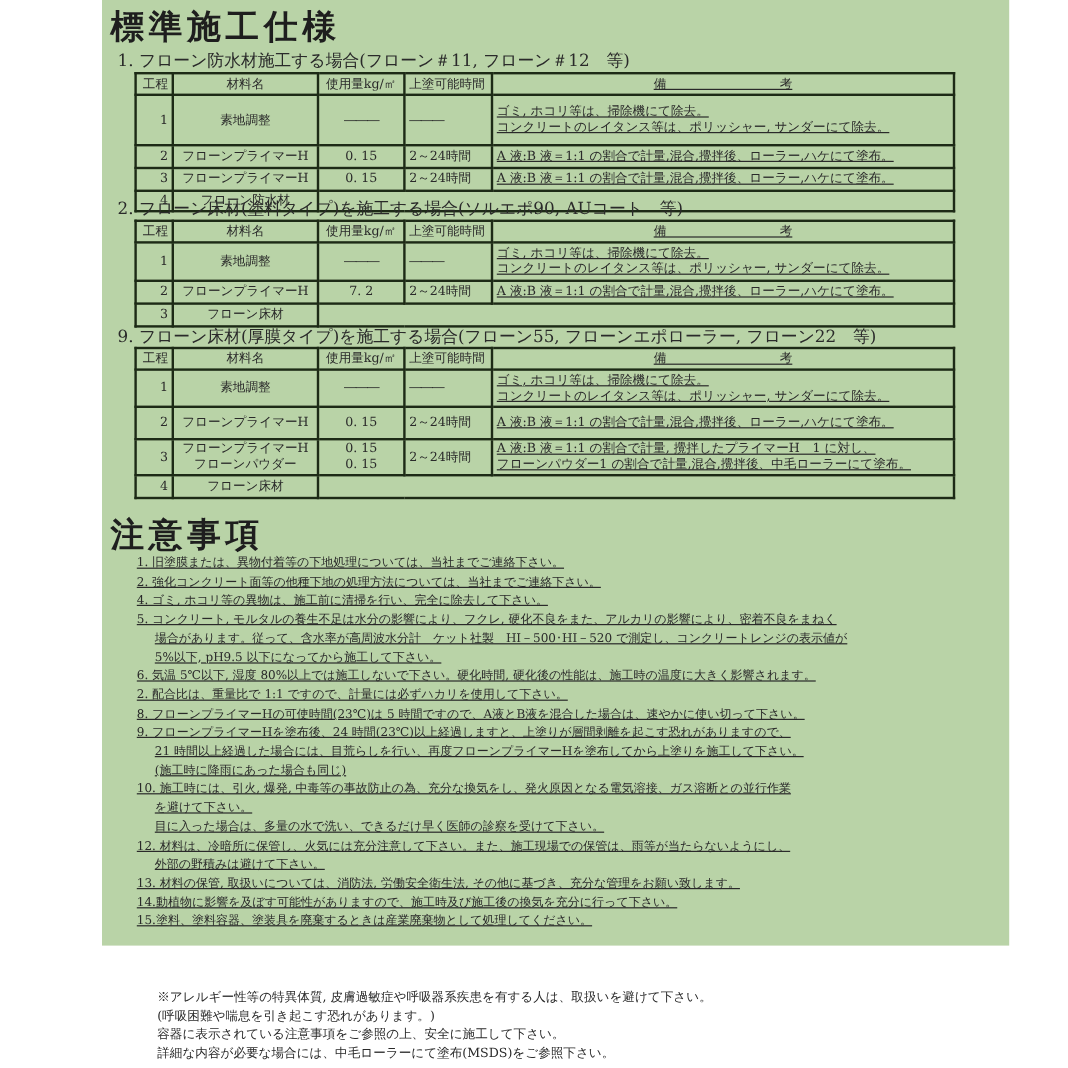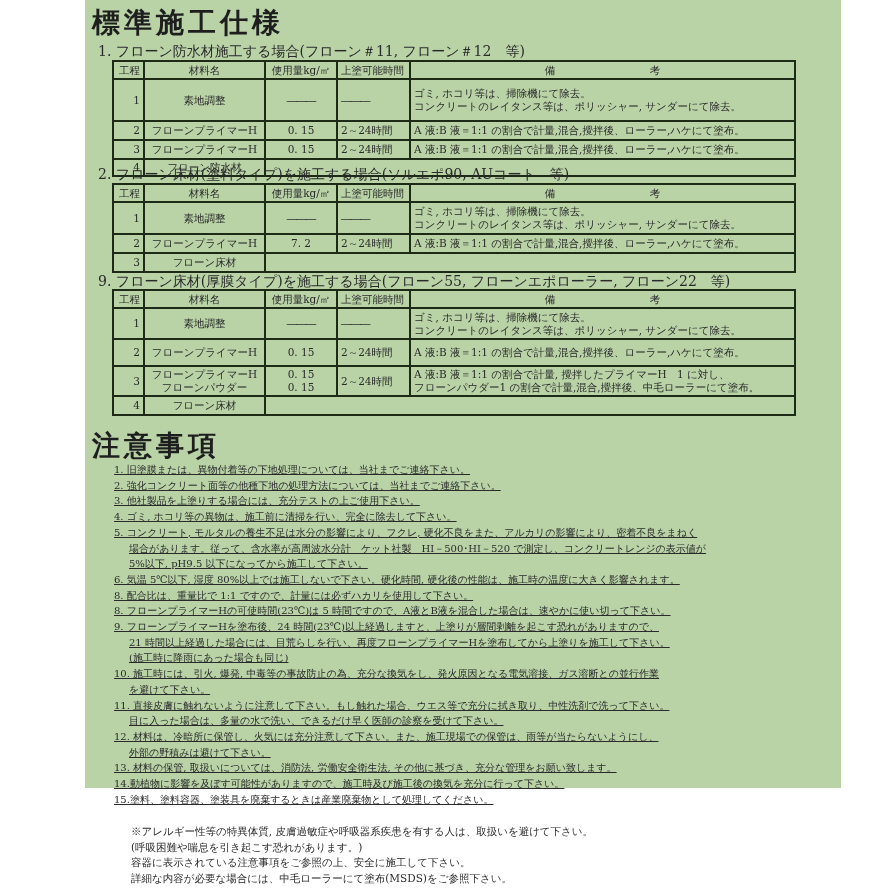--- a/index.html
+++ b/index.html
@@ -11,21 +11,21 @@
   .sec-title { position:absolute; left:13px; font-size:14px; color:#2a2a2a; white-space:nowrap; line-height:14px; }
   table.spec { position:absolute; left:27px; width:684px; border-collapse:collapse;
                font-size:10.5px; table-layout:fixed; }
   table.spec td, table.spec th { border:2px solid #1d2a16; padding:0 3px; font-weight:normal;
                line-height:13px; color:#2a2a2a; }
   table.spec th { height:16px; }
   .c1 { width:23px; text-align:right; }
   .c2 { width:113px; text-align:center; }
   .c3 { width:64px; text-align:center; }
   .c4 { width:65px; text-align:left; }
-  .c5 { text-align:left; }
+  .c5 { text-align:left;text-decoration:underline; }
   th.c5 { text-align:center; letter-spacing:0; }
   .notes-title { position:absolute; left:7px; top:432px; }
   .notes { position:absolute; left:29px; top:462px; font-size:10px; line-height:15.7px; color:#2a2a2a;text-decoration:underline; }
   .note-line { white-space:nowrap; }
   .indent { padding-left:15px; }
   .tail { position:absolute; left:46px; top:824px; font-size:10.5px; line-height:15.5px; }
   .dash { letter-spacing:-1px; }
 </style>
 </head>
 <body>
@@ -160,34 +160,32 @@
       <td colspan="3"></td>
     </tr>
   </tbody>
     </table>
 
   <div class="h1 notes-title">注意事項</div>
 
   <div class="notes" id="notes-list">
       <div class="note-line">1. 旧塗膜または、異物付着等の下地処理については、当社までご連絡下さい。</div>
       <div class="note-line">2. 強化コンクリート面等の他種下地の処理方法については、当社までご連絡下さい。</div>
-      <div class="note-line">3. 他社製品を上塗りする場合には、充分テストの上ご使用下さい。</div>
       <div class="note-line">4. ゴミ, ホコリ等の異物は、施工前に清掃を行い、完全に除去して下さい。</div>
       <div class="note-line">5. コンクリート, モルタルの養生不足は水分の影響により、フクレ, 硬化不良をまた、アルカリの影響により、密着不良をまねく</div>
       <div class="note-line indent">場合があります。従って、含水率が高周波水分計　ケット社製　HI－500･HI－520 で測定し、コンクリートレンジの表示値が</div>
       <div class="note-line indent">5%以下, pH9.5 以下になってから施工して下さい。</div>
       <div class="note-line">6. 気温 5℃以下, 湿度 80%以上では施工しないで下さい。硬化時間, 硬化後の性能は、施工時の温度に大きく影響されます。</div>
-      <div class="note-line">8. 配合比は、重量比で 1:1 ですので、計量には必ずハカリを使用して下さい。</div>
+      <div class="note-line">2. 配合比は、重量比で 1:1 ですので、計量には必ずハカリを使用して下さい。</div>
       <div class="note-line">8. フローンプライマーHの可使時間(23℃)は 5 時間ですので、A液とB液を混合した場合は、速やかに使い切って下さい。</div>
       <div class="note-line">9. フローンプライマーHを塗布後、24 時間(23℃)以上経過しますと、上塗りが層間剥離を起こす恐れがありますので、</div>
       <div class="note-line indent">21 時間以上経過した場合には、目荒らしを行い、再度フローンプライマーHを塗布してから上塗りを施工して下さい。</div>
       <div class="note-line indent">(施工時に降雨にあった場合も同じ)</div>
       <div class="note-line">10. 施工時には、引火, 爆発, 中毒等の事故防止の為、充分な換気をし、発火原因となる電気溶接、ガス溶断との並行作業</div>
       <div class="note-line indent">を避けて下さい。</div>
-      <div class="note-line">11. 直接皮膚に触れないように注意して下さい。もし触れた場合、ウエス等で充分に拭き取り、中性洗剤で洗って下さい。</div>
       <div class="note-line indent">目に入った場合は、多量の水で洗い、できるだけ早く医師の診察を受けて下さい。</div>
       <div class="note-line">12. 材料は、冷暗所に保管し、火気には充分注意して下さい。また、施工現場での保管は、雨等が当たらないようにし、</div>
       <div class="note-line indent">外部の野積みは避けて下さい。</div>
       <div class="note-line">13. 材料の保管, 取扱いについては、消防法, 労働安全衛生法, その他に基づき、充分な管理をお願い致します。</div>
       <div class="note-line">14.動植物に影響を及ぼす可能性がありますので、施工時及び施工後の換気を充分に行って下さい。</div>
       <div class="note-line">15.塗料、塗料容器、塗装具を廃棄するときは産業廃棄物として処理してください。</div>
     </div>
 
   <div class="tail" id="notes-footer">
       <div class="note-line">※アレルギー性等の特異体質, 皮膚過敏症や呼吸器系疾患を有する人は、取扱いを避けて下さい。</div>

